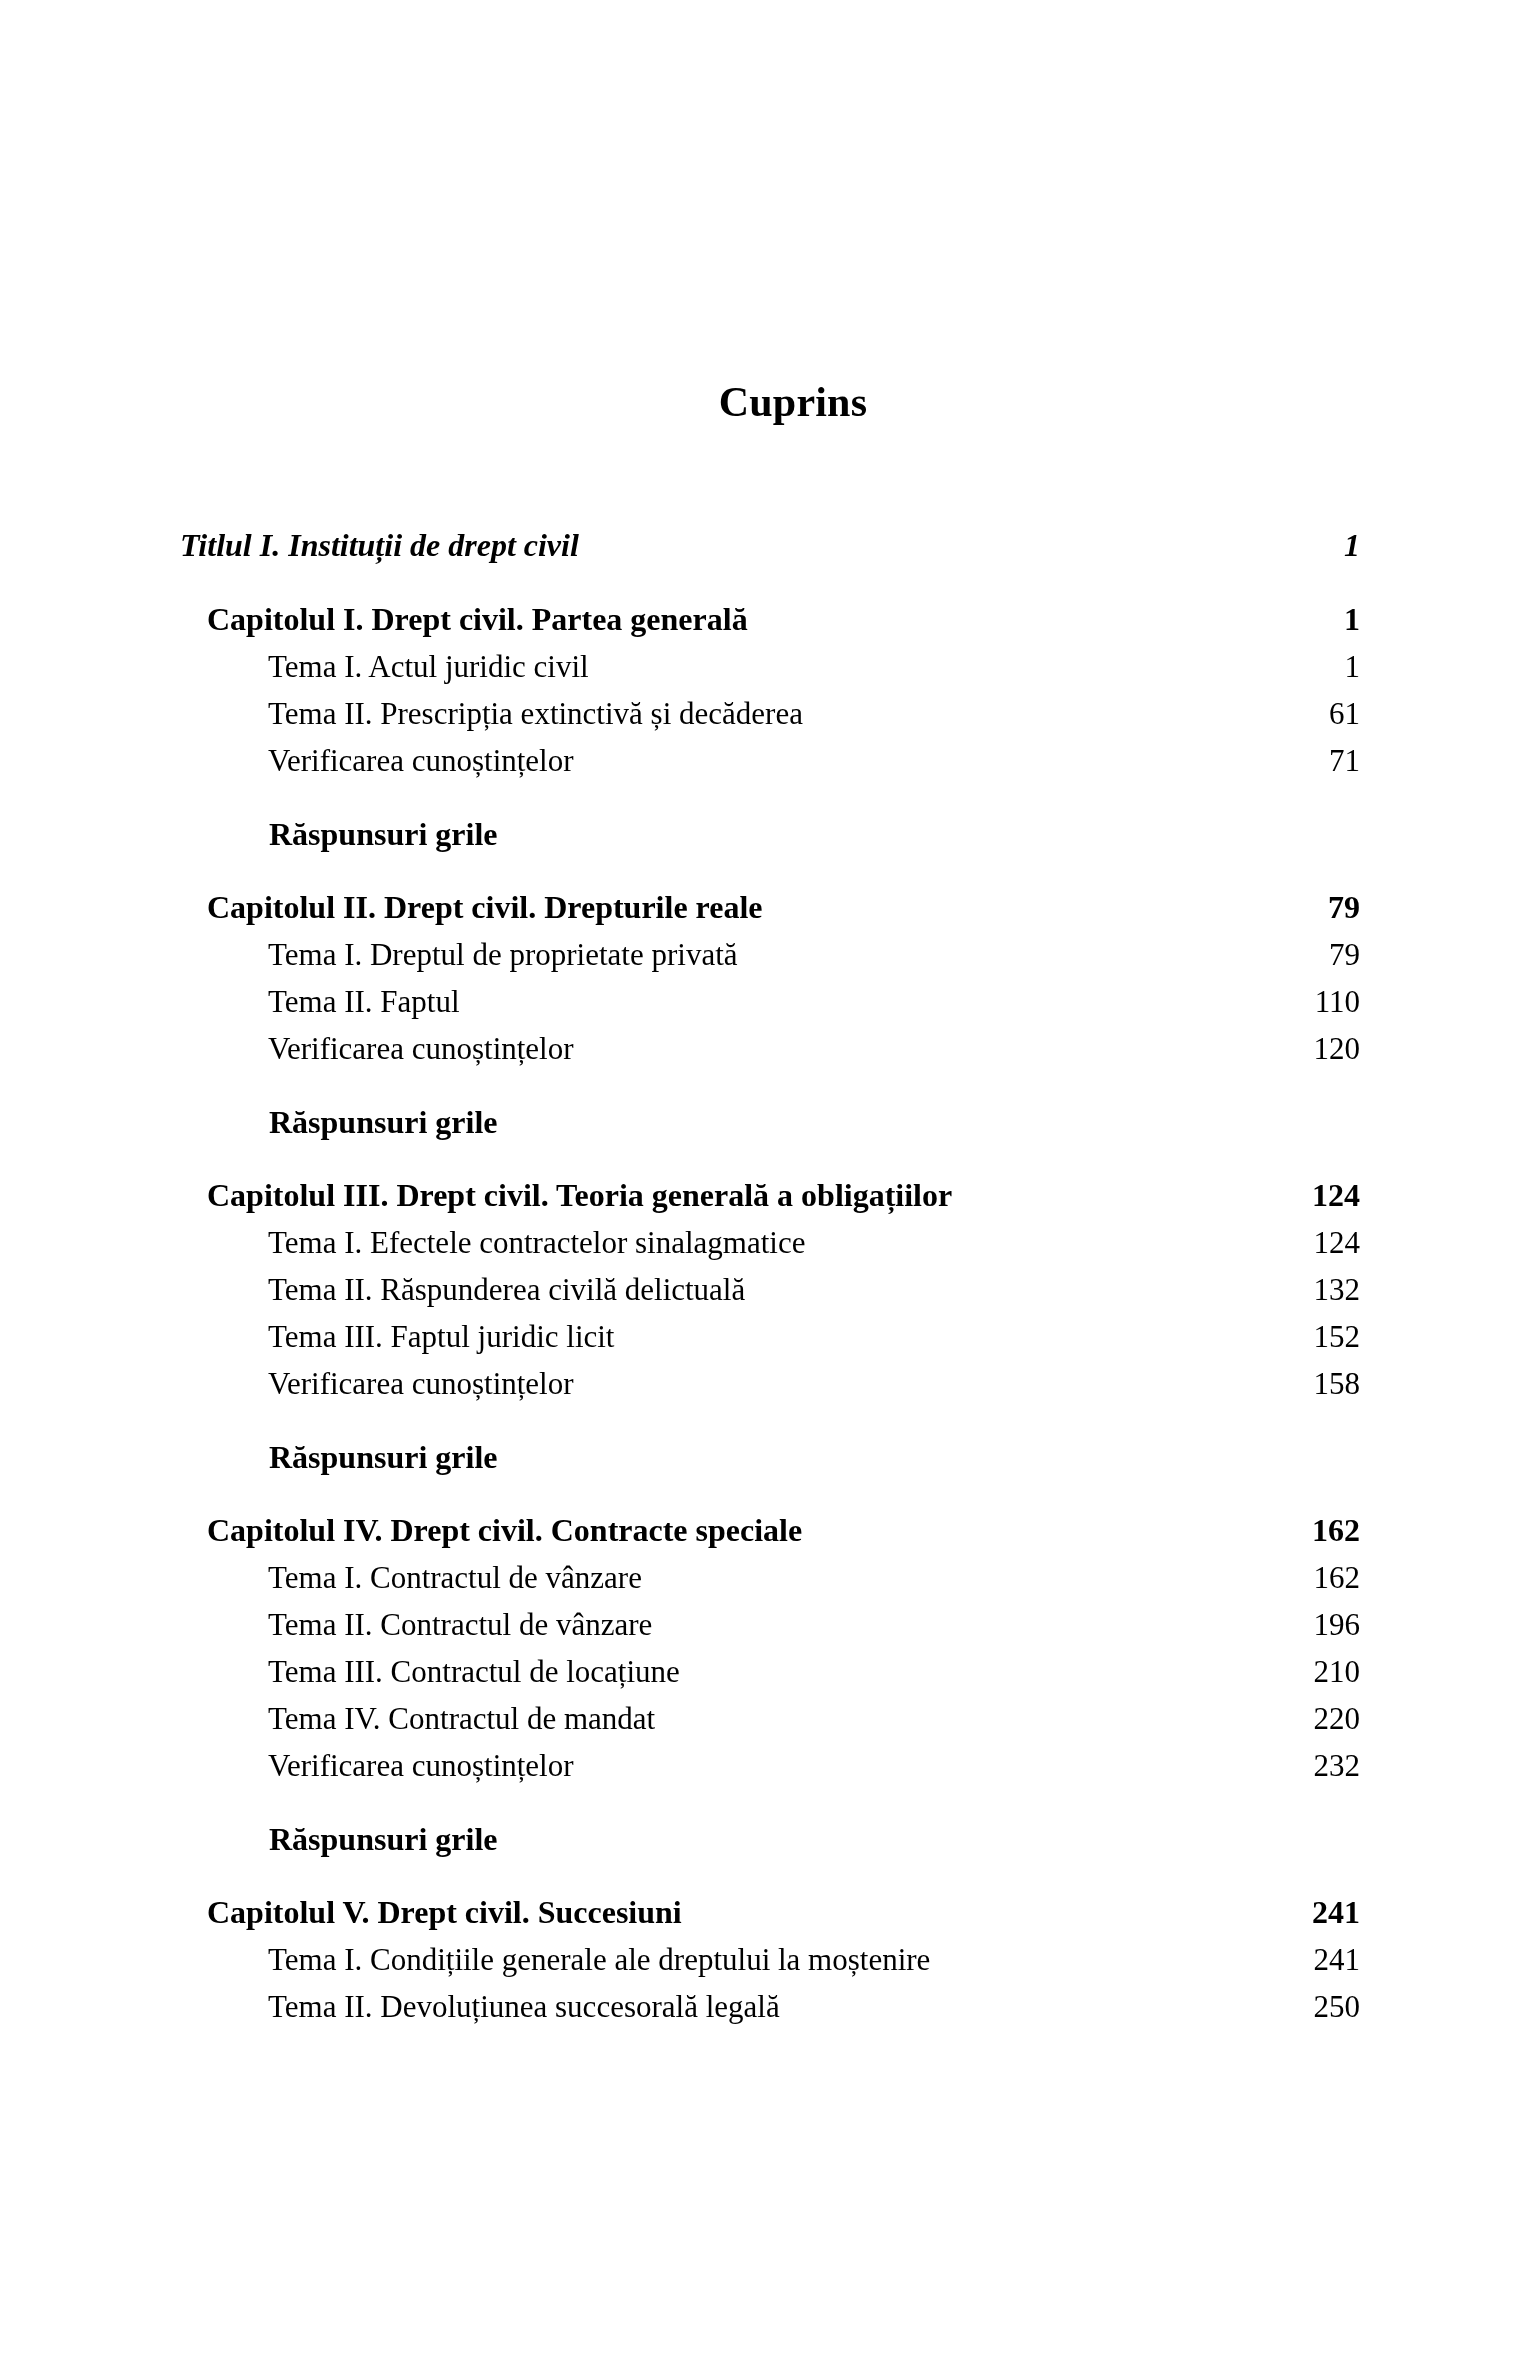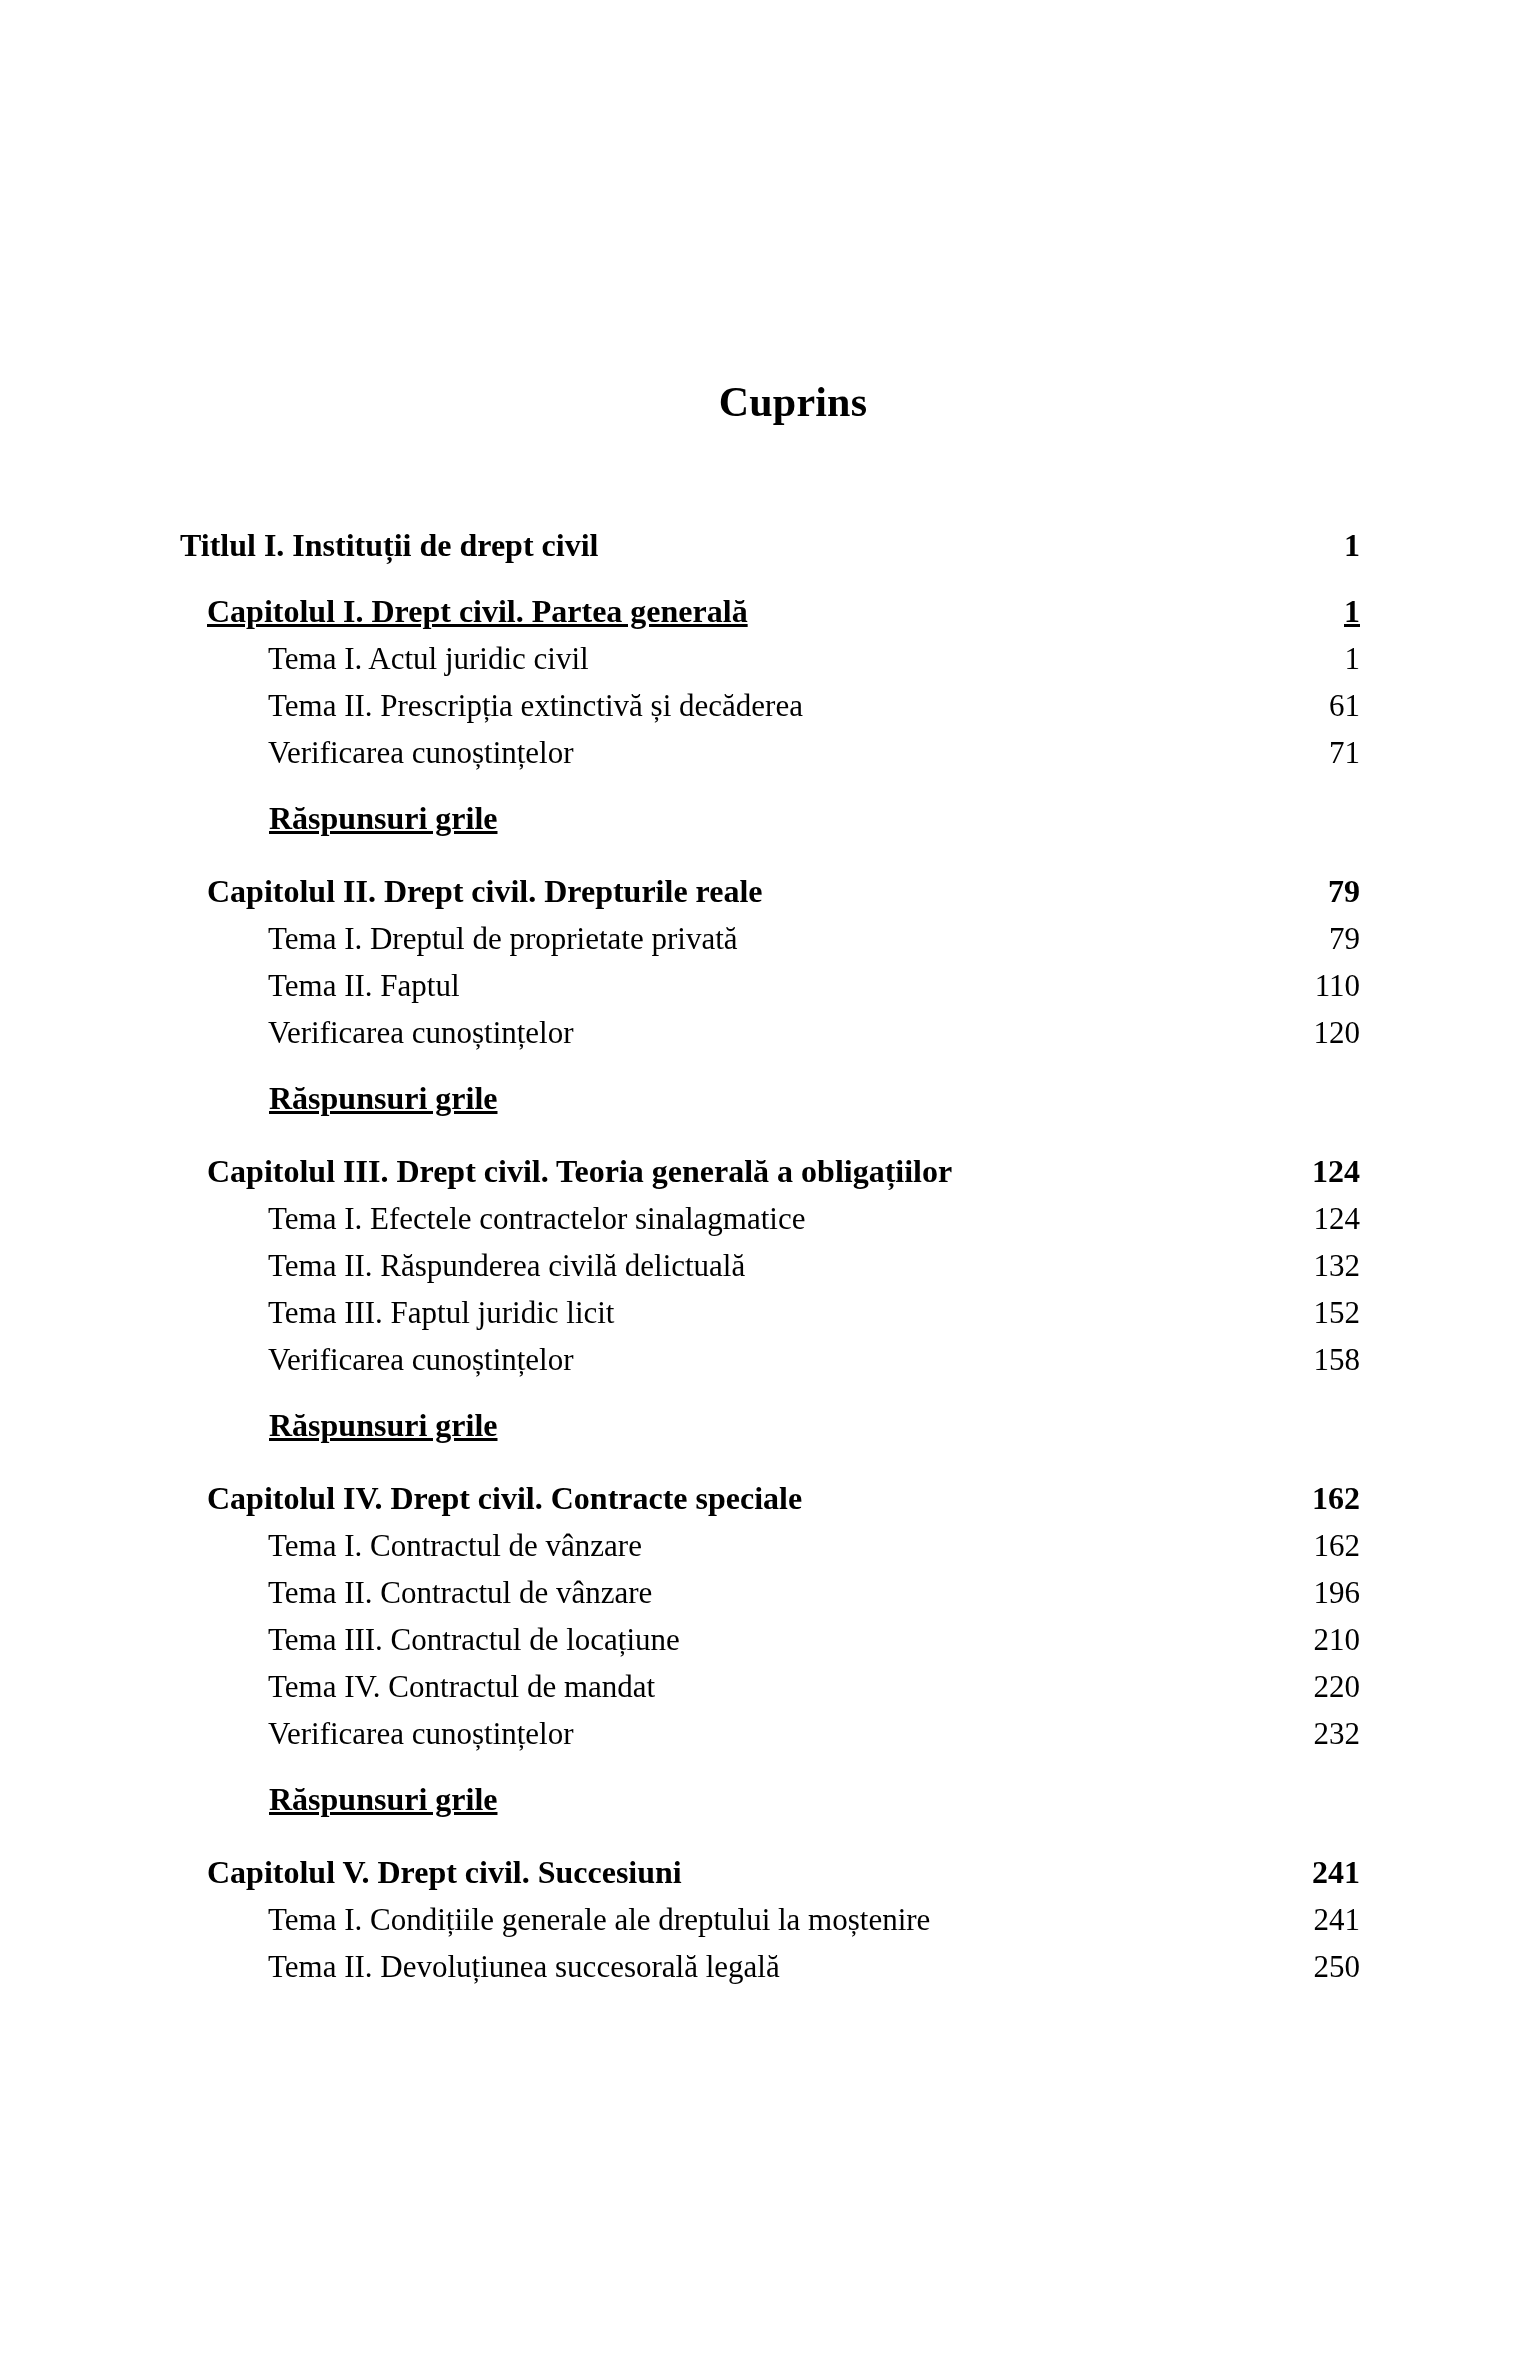--- a/index.html
+++ b/index.html
@@ -80,20 +80,21 @@
   .entry .pageno {
     flex: 0 0 auto;
     font-size: 31px;
     text-align: right;
     padding-left: 2px;
   }
 
   
   .lvl-title {
     padding-left: 180px;
+    font-style: italic;
   }
   .lvl-title .label,
   .lvl-title .pageno,
   .lvl-title .leader::before {
     font-weight: bold;
     font-size: 32px;
   }
 
   .lvl-chapter {
     padding-left: 207px;
@@ -121,21 +122,21 @@
     flex-direction: column;
   }
   .lvl-answers .label,
   .lvl-answers .pageno,
   .lvl-answers .leader::before {
     font-weight: bold;
     font-size: 32px;
   }
 
   
-  .gap-before { margin-top: 19px; text-decoration: underline; }
+  .gap-before { margin-top: 27px; }
   .gap-after  { margin-bottom: 26px; }
 </style>
 </head>
 <body>
 
 <div class="page">
 
   <div class="toc-title">Cuprins</div>
 
   <div class="toc-body">

